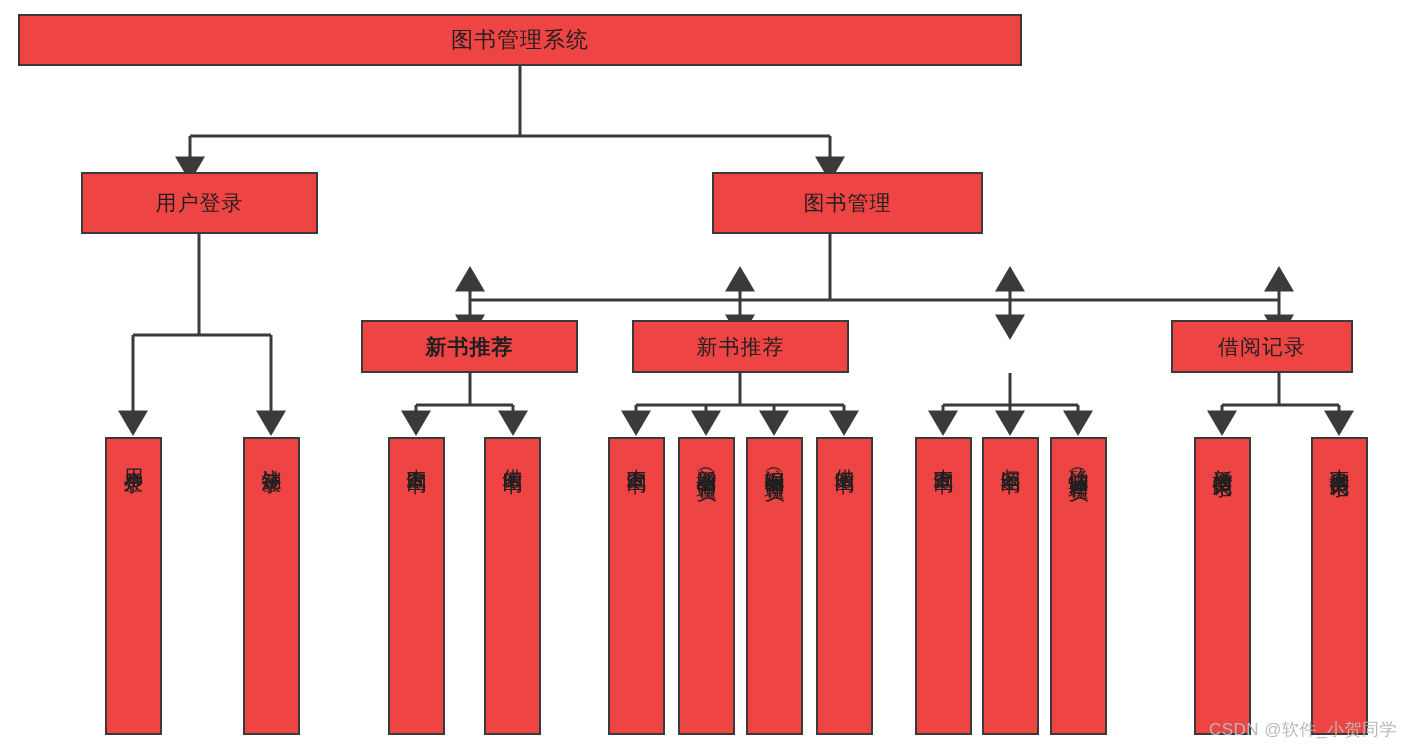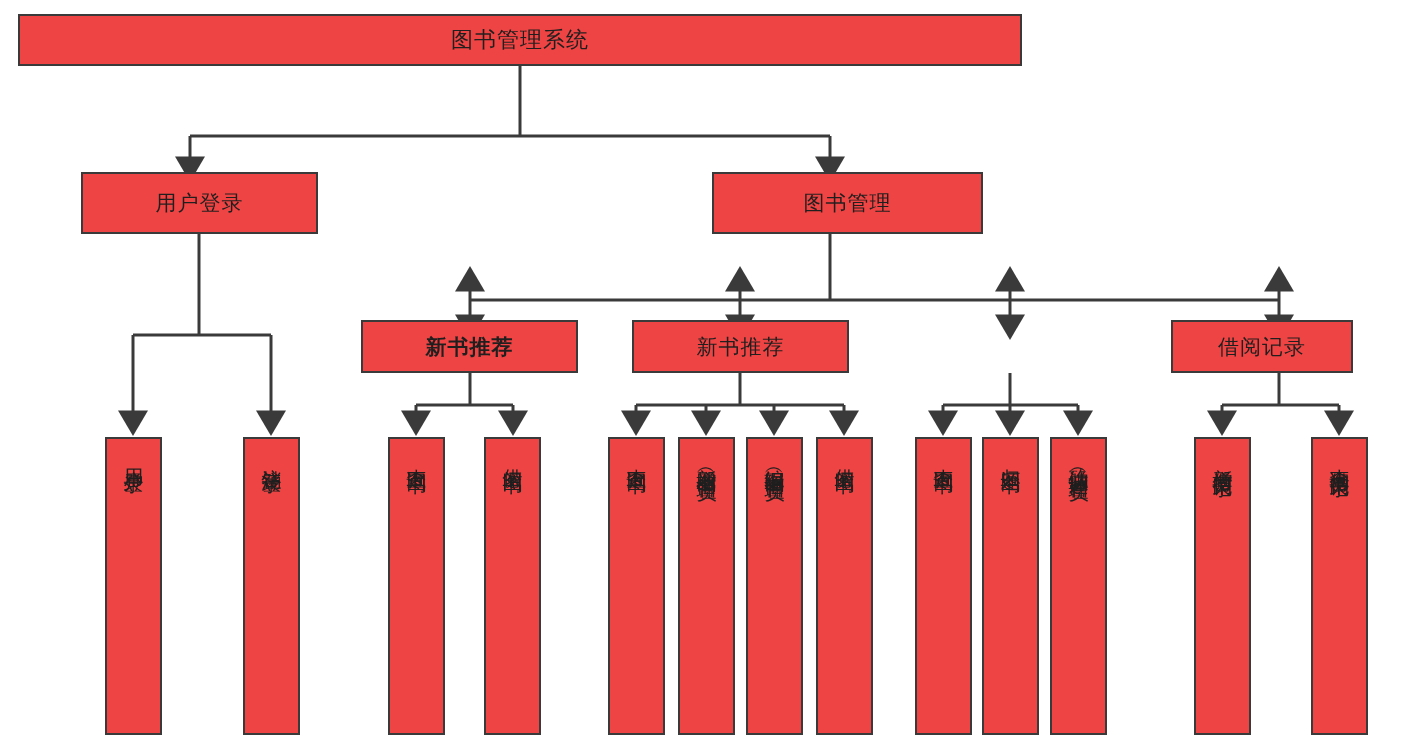--- a/index.html
+++ b/index.html
@@ -184,14 +184,15 @@
     <span class="vtext">确认归还（管理员）</span>
   </div>
 
   <div class="node leaf" style="left:1194px; top:437px; width:57px; height:298px;">
     <span class="vtext">新增借阅记录</span>
   </div>
   <div class="node leaf" style="left:1311px; top:437px; width:57px; height:298px;">
     <span class="vtext">查询借阅记录</span>
   </div>
 
+  <div class="watermark">CSDN @软件_小贺同学</div>
 
 </div>
 
 </body></html>

